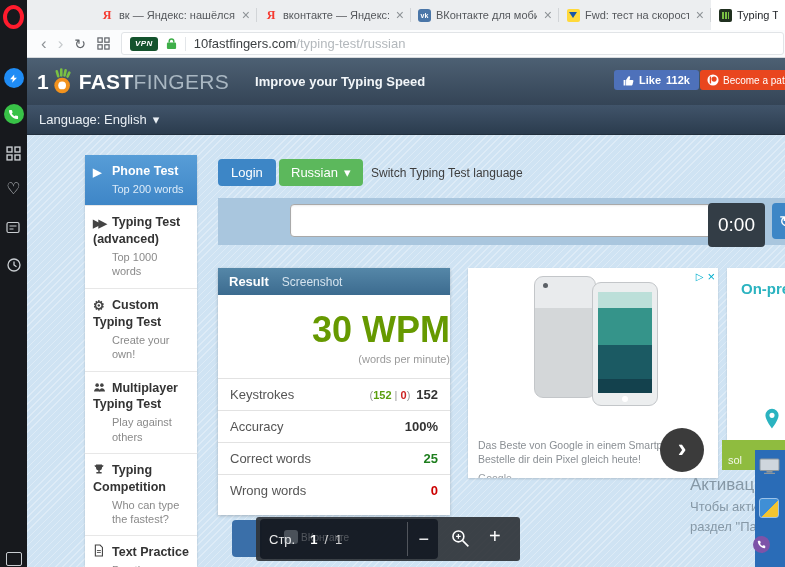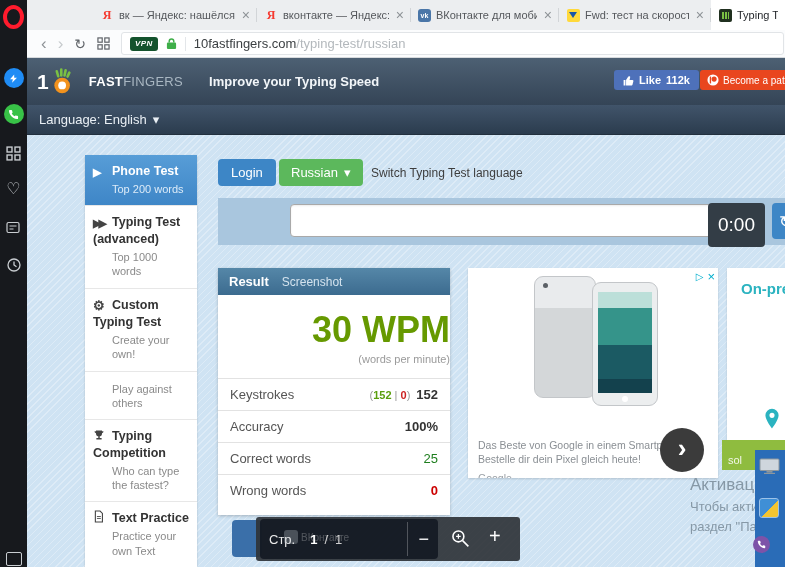--- a/index.html
+++ b/index.html
@@ -49,21 +49,21 @@
   .addr-sep{width:1px;height:14px;background:#e3e6e9;}
   .url{font-size:13px;white-space:nowrap;}
   .url .dom{color:#3c4043;}
   .url .path{color:#b3b8bc;}
 
   
   .siteheader{position:absolute;left:27px;top:58px;width:758px;height:47px;
         background:linear-gradient(180deg,#4d6073,#344456);display:flex;align-items:center;}
   .logo{display:flex;align-items:center;margin-left:10px;gap:1px;}
   .logo-one{color:#fff;font-weight:bold;font-size:21px;}
-  .logo-text{font-size:13px;letter-spacing:.3px;margin-left:12px;}
+  .logo-text{font-size:21px;letter-spacing:.3px;margin-left:2px;}
   .logo-fast{color:#fff;font-weight:bold;}
   .logo-fingers{color:#a9b7c2;font-weight:normal;}
   .tagline{margin-left:26px;color:#f2f6f9;font-size:13px;font-weight:bold;}
   .fb-like{position:absolute;left:587px;top:12px;background:#4e71ba;border-radius:3px;color:#fff;
         font-size:11px;font-weight:bold;padding:4px 9px;display:flex;gap:5px;align-items:center;justify-content:flex-end;}
   .patreon{position:absolute;left:673px;top:12px;background:#e9461e;border-radius:3px;color:#fff;
         font-size:10px;padding:4px 7px;display:flex;gap:4px;align-items:center;white-space:nowrap;}
 
   
   .langbar{position:absolute;left:27px;top:105px;width:758px;height:30px;
@@ -113,21 +113,21 @@
   .wpm-wrap{text-align:right;padding:17px 0 13px 0;}
   .wpm{color:#669900;font-weight:bold;font-size:36px;line-height:1;}
   .wpm-cap{color:#9a9a9a;font-size:11px;margin-top:5px;}
   .rrow{display:flex;justify-content:space-between;align-items:center;padding:8px 12px;
         border-top:1px solid #e2e2e2;font-size:13px;color:#555;}
   .rval{font-weight:bold;color:#333;}
   .kp{font-size:11px;color:#999;}
   .kgood{font-size:11px;color:#5a9e0e;font-weight:bold;}
   .kbad{font-size:11px;color:#cc2222;font-weight:bold;}
   .ktotal{font-weight:bold;color:#333;margin-left:6px;font-size:13px;}
-  .vgreen{color:#1e7e1e;font-weight:normal;}
+  .vgreen{color:#1e7e1e;font-weight:bold;}
   .vred{color:#cc0000;font-weight:bold;}
 
   .share-stub{position:absolute;left:205px;top:385px;width:30px;height:37px;background:#3a6fa9;border-radius:4px;z-index:4;}
 
   
   .ad{position:absolute;left:441px;top:133px;width:250px;height:210px;background:#fff;overflow:hidden;z-index:3;
         box-shadow:0 1px 2px rgba(0,0,0,.15);}
   .ad-ctl{position:absolute;top:2px;right:3px;display:flex;gap:4px;align-items:center;z-index:5;}
   .adchoices{color:#00aecd;font-size:10px;line-height:1;}
   .ad-close{color:#00aecd;font-size:13px;line-height:1;}
@@ -331,20 +331,26 @@
       </div>
       <div class="nav-item">
         <div class="nav-title"><span class="ic ffwd">▶▶</span><span>Typing Test (advanced)</span></div>
         <div class="nav-sub">Top 1000 words</div>
       </div>
       <div class="nav-item">
         <div class="nav-title"><span class="ic" style="font-size:13px;">⚙</span><span>Custom Typing Test</span></div>
         <div class="nav-sub">Create your own!</div>
       </div>
       <div class="nav-item">
+        <div class="nav-title"><span class="ic"><svg width="13" height="11" viewBox="0 0 16 14" fill="#444">
+                <circle cx="5" cy="4" r="2.3"></circle>
+                <circle cx="11" cy="4" r="2.3"></circle>
+                <path d="M1 12c0-2.3 1.8-4.2 4-4.2s4 1.9 4 4.2z"></path>
+                <path d="M7.6 12c.3-2.1 1.8-4 3.4-4 2.2 0 4 1.9 4 4z"></path>
+              </svg></span><span>Multiplayer Typing Test</span></div>
         <div class="nav-sub">Play against others</div>
       </div>
       <div class="nav-item">
         <div class="nav-title"><span class="ic"><svg width="12" height="12" viewBox="0 0 16 16" fill="#444">
                 <path d="M4 2h8v4a4 4 0 0 1-8 0z"></path>
                 <path d="M2 3h2v2.5A2.4 2.4 0 0 1 2 3zM14 3h-2v2.5A2.4 2.4 0 0 0 14 3z"></path>
                 <rect x="7" y="9.5" width="2" height="2.5"></rect>
                 <rect x="4.5" y="12" width="7" height="2"></rect>
               </svg></span><span>Typing Competition</span></div>
         <div class="nav-sub">Who can type the fastest?</div>

